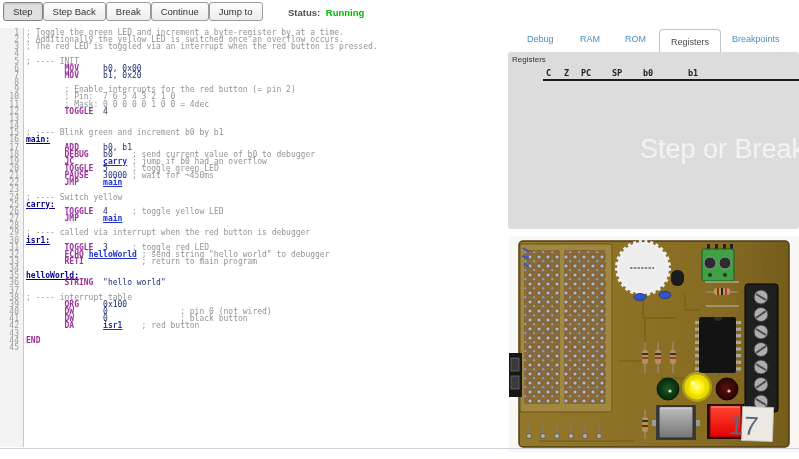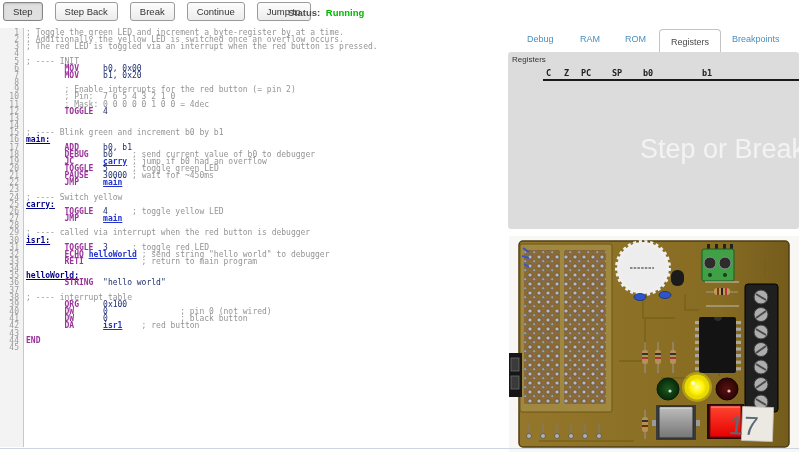--- a/index.html
+++ b/index.html
@@ -1,21 +1,21 @@
 <!DOCTYPE html>
 <html><head>
 <meta charset="utf-8">
 <style>
   html,body{margin:0;padding:0;background:#fff;}
   .app{position:relative;width:799px;height:459px;background:#fff;overflow:hidden;
        font-family:"Liberation Sans",sans-serif;}
 
   
   .toolbar{position:absolute;left:0;top:0;width:799px;height:26px;}
-  .tbuttons{position:absolute;left:3px;top:2px;display:flex;gap:12px;}
+  .tbuttons{position:absolute;left:3px;top:2px;display:flex;gap:0;}
   .tbtn{font-family:"Liberation Sans",sans-serif;font-size:9.5px;color:#333;
         background:linear-gradient(#fdfdfd,#ececec);border:1px solid #9a9a9a;
         border-radius:3px;padding:3px 9px;height:19px;line-height:11px;cursor:pointer;}
   .tbtn.pressed{background:#e0e0e0;border-color:#858585;box-shadow:inset 0 1px 2px rgba(0,0,0,.15);}
   .status{position:absolute;left:276px;top:7px;font-size:9.5px;white-space:nowrap;margin-left:12px;}
   .status-label{color:#4d4d4d;font-weight:bold;}
   .status-value{color:#00b900;font-weight:bold;margin-left:3px;}
 
   
   .editor{position:absolute;left:0;top:28px;width:500px;height:419px;background:#fff;}
@@ -136,21 +136,21 @@
     </div>
 
   <div class="regpanel">
     <div class="regtitle">Registers</div>
     <div class="regcols">
         <span style="left: 38px;">C</span>
         <span style="left: 56px;">Z</span>
         <span style="left: 73px;">PC</span>
         <span style="left: 104px;">SP</span>
         <span style="left: 135px;">b0</span>
-        <span style="left: 168px; padding-left: 26px;">b1</span>
+        <span style="left: 154px; padding-left: 26px;">b1</span>
       </div>
     <div class="regline"></div>
     <div class="watermark">Step or Break t</div>
   </div>
 
   <div class="photo">
     <svg width="290" height="216" viewBox="0 0 290 216" xmlns="http://www.w3.org/2000/svg">
       <defs>
         <linearGradient id="boardGrad" x1="0" y1="0" x2="1" y2="0">
           <stop offset="0" stop-color="#94772b"></stop>

